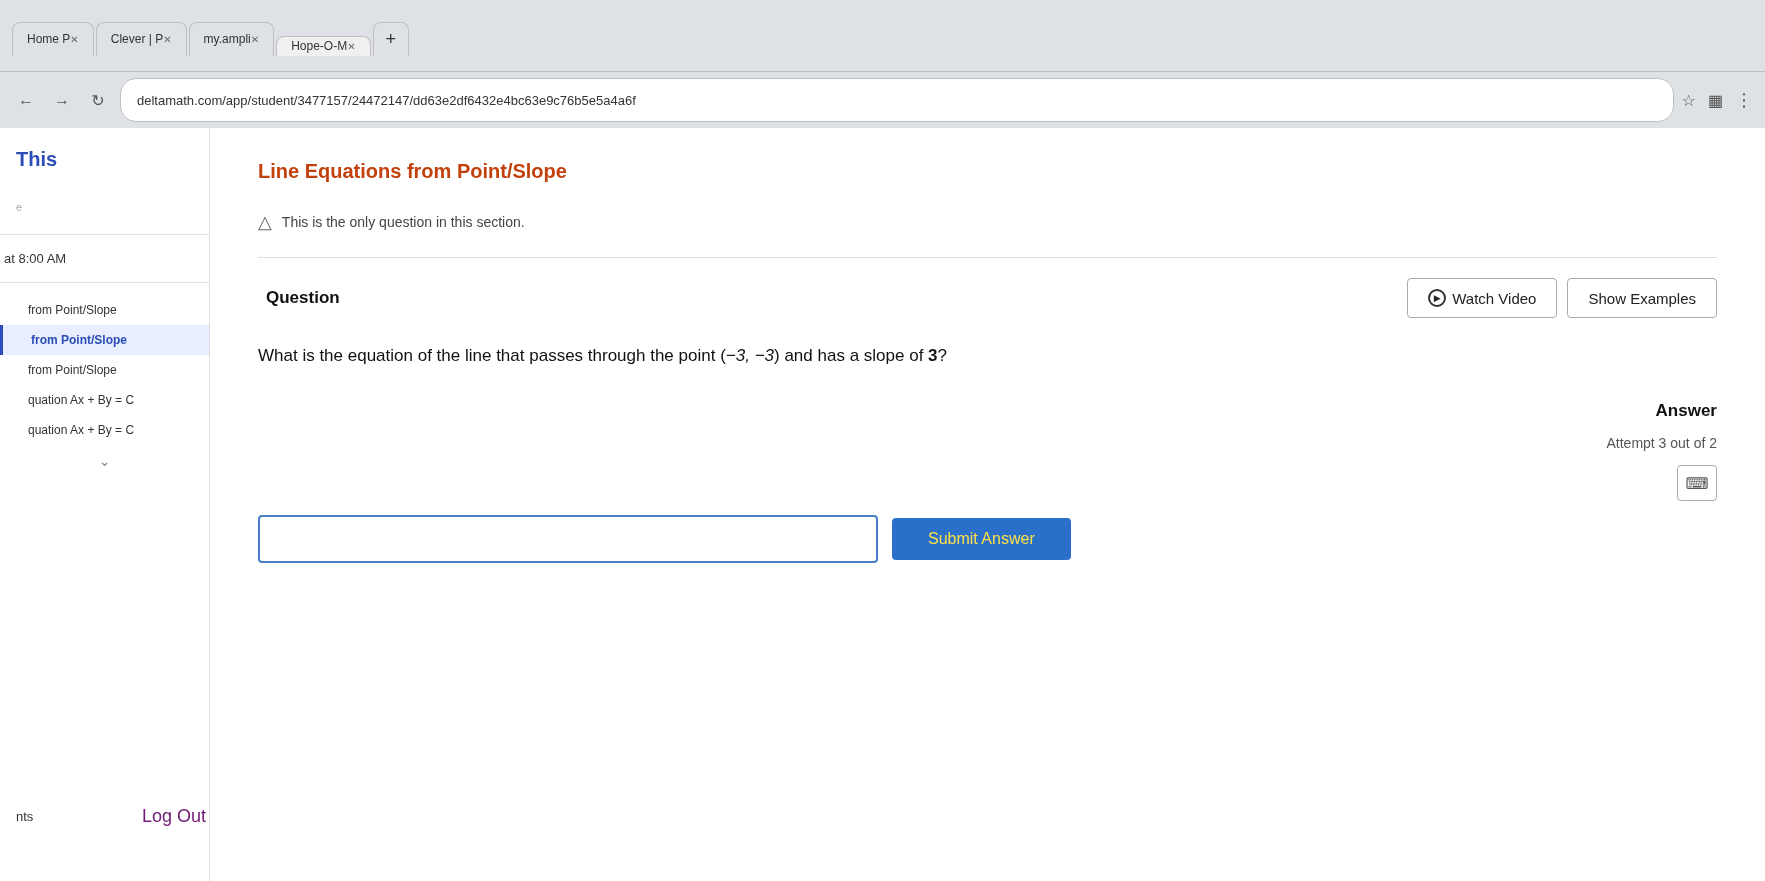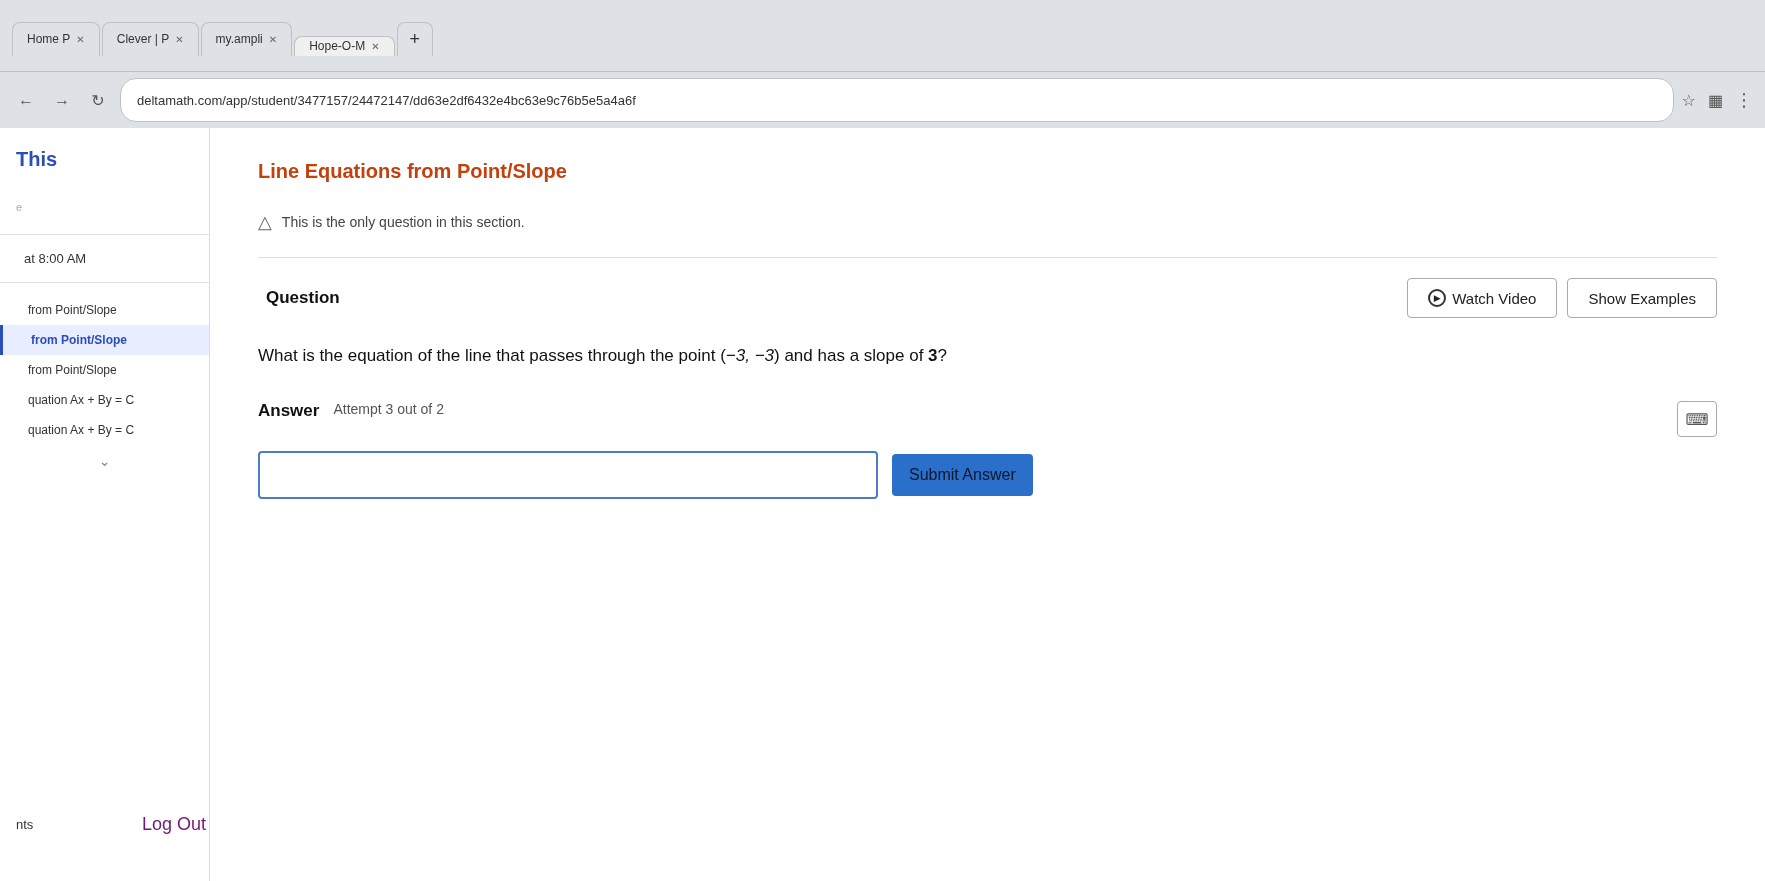--- a/index.html
+++ b/index.html
@@ -32,21 +32,20 @@
 
     .tab {
       background: #dee1e6;
       height: 34px;
       padding: 0 14px;
       border-radius: 8px 8px 0 0;
       display: flex;
       align-items: center;
       font-size: 12px;
       color: #333;
-      gap: 6px;
       cursor: pointer;
       border: 1px solid #c0c0c0;
       border-bottom: none;
       justify-content: flex-end;
     }
 
     .tab.active {
       background: #f0f0f0;
       height: 20px;
     }
@@ -127,21 +126,21 @@
 
     .sidebar-section {
       padding: 8px 16px;
       font-size: 13px;
       color: #666;
     }
 
     .sidebar-time {
       font-size: 13px;
       color: #333;
-      padding: 4px 24px;
+      padding: 4px 4px;
     }
 
     .sidebar-divider {
       height: 1px;
       background: #e0e0e0;
       margin: 12px 0;
     }
 
     .sidebar-item {
       padding: 8px 28px;
@@ -247,23 +246,24 @@
       line-height: 1.6;
       margin-bottom: 32px;
     }
 
     .answer-section {
       margin-top: 16px;
     }
 
     .answer-label-row {
       display: flex;
-      align-items: flex-start;
+      align-items: flex-end;
       gap: 14px;
       margin-bottom: 14px;
+      flex-direction: column;
     }
 
     .answer-label {
       font-size: 17px;
       font-weight: bold;
       color: #111;
     }
 
     .attempt-text {
       font-size: 14px;
@@ -297,23 +297,23 @@
       height: 48px;
       border: 2px solid #4a7dc9;
       border-radius: 4px;
       padding: 0 14px;
       font-size: 16px;
       outline: none;
       background: #fff;
     }
 
     .submit-btn {
-      padding: 12px 17px;
+      padding: 12px 36px;
       background: #2a6fc9;
-      color: #0f172a;
+      color: #fde047;
       border: none;
       border-radius: 4px;
       font-size: 16px;
       cursor: pointer;
       font-weight: 500;
     }
 
     .sidebar-collapse-btn {
       text-align: center;
       padding: 8px;
@@ -391,21 +391,21 @@
     </div>
     <div class="sidebar-item">
       <span>quation Ax + By = C</span>
     </div>
     <div class="sidebar-item">
       <span>quation Ax + By = C</span>
     </div>
 
     <div class="sidebar-collapse-btn">⌄</div>
 
-    <div style="position:absolute; bottom: 34px; left:0; width:222px; padding: 12px 16px; display:flex; justify-content:space-between; align-items:center;">
+    <div style="position:absolute; bottom: 42px; left:0; width:222px; padding: 12px 16px; display:flex; justify-content:space-between; align-items:center;">
       <span style="font-size:13px; color:#333;">nts</span>
       <a class="log-out-link">Log Out</a>
     </div>
   </div>
 
   <div class="main-content">
 
     <h1 class="page-title">Line Equations from Point/Slope</h1>
 
     <div class="warning-row">

